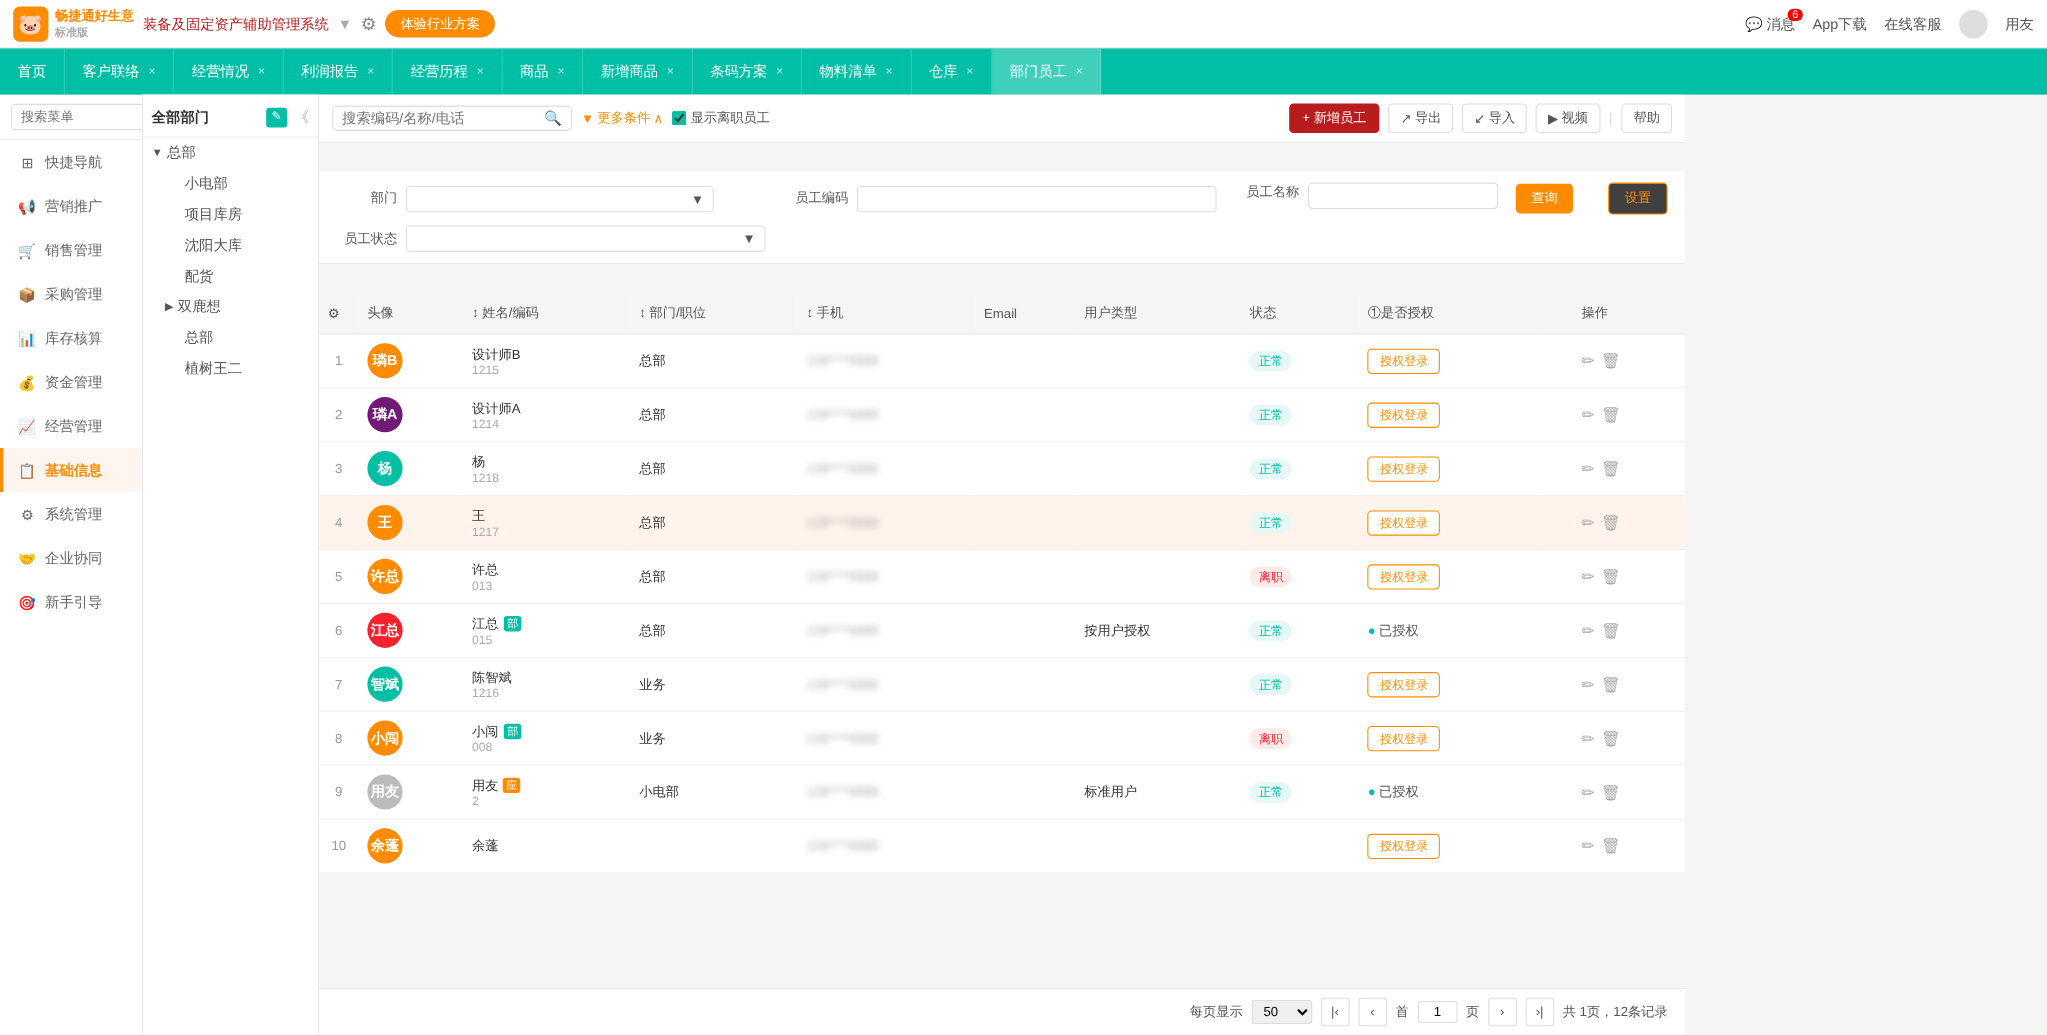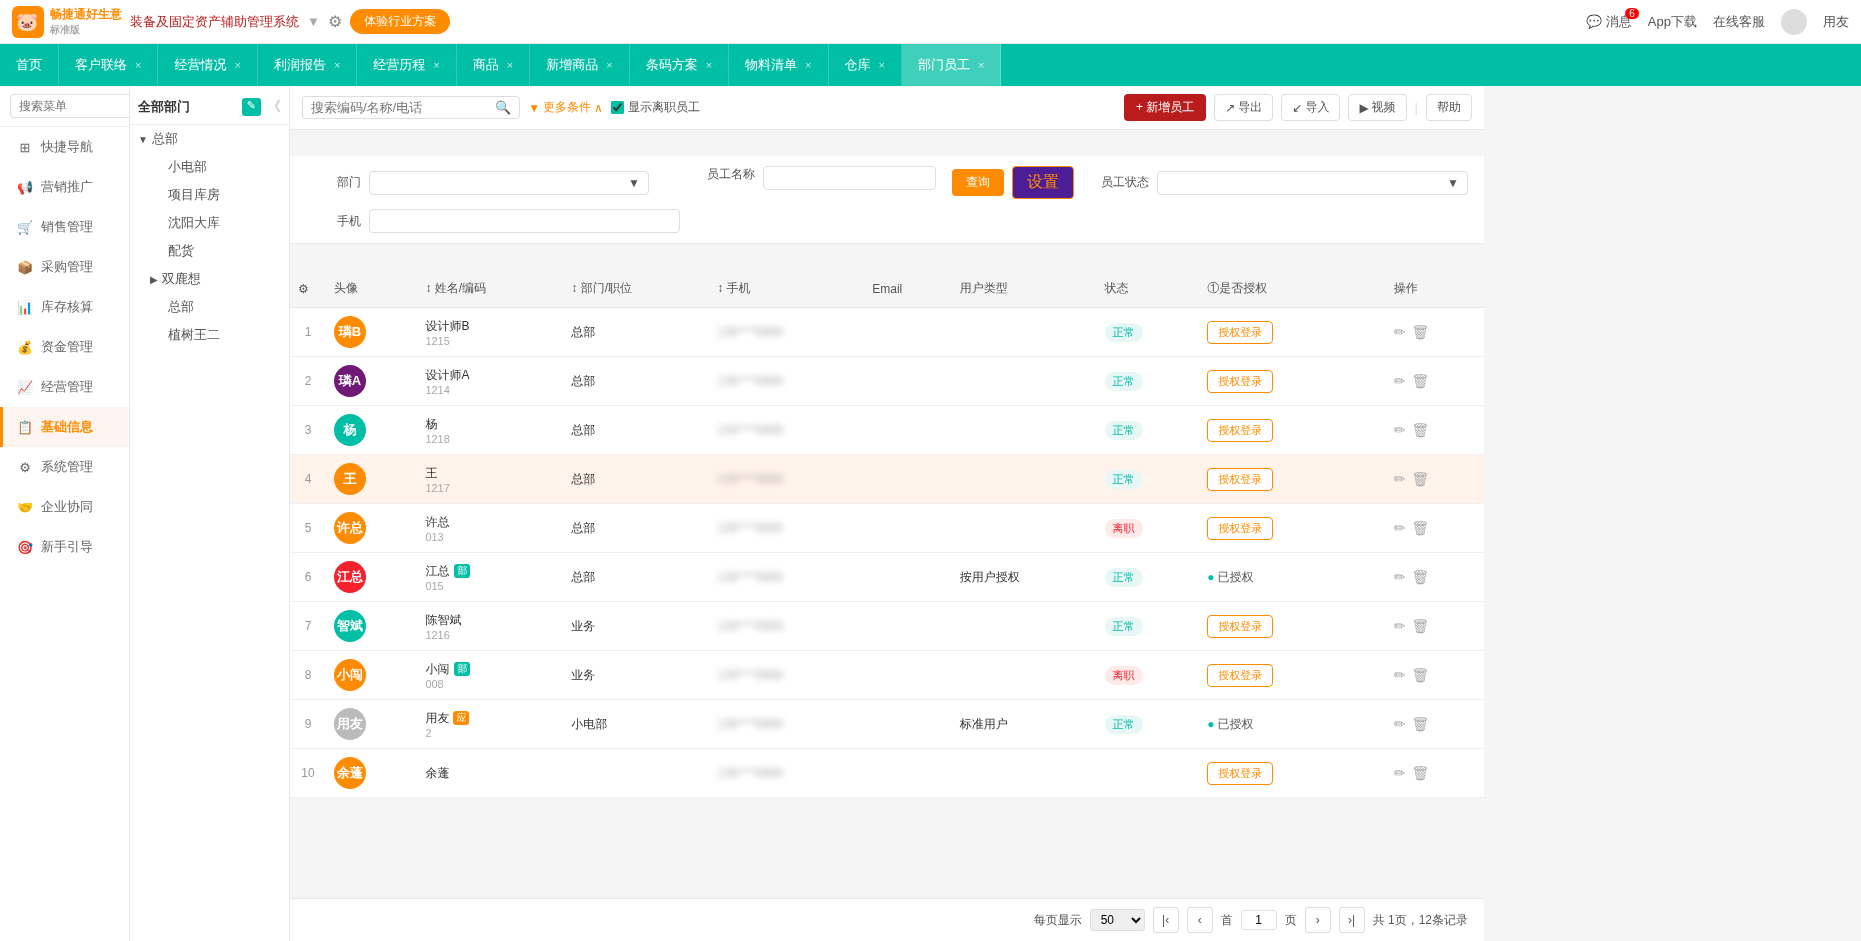--- a/index.html
+++ b/index.html
@@ -52,21 +52,21 @@
     .toolbar-btn { color: #555; border: 1px solid #ddd; border-radius: 4px; padding: 4px 10px; font-size: 12px; cursor: pointer; background: #fff; display: flex; align-items: center; gap: 3px; }
 
     
     .filter-form { background: #fff; padding: 10px 16px; border-bottom: 1px solid #e8e8e8; display: grid; grid-template-columns: 1fr 1fr 1fr; gap: 10px 20px; }
     .filter-row { display: flex; align-items: center; gap: 8px; }
     .filter-label { color: #555; font-size: 12px; white-space: nowrap; min-width: 55px; text-align: right; }
     .filter-select { flex: 1; border: 1px solid #ddd; border-radius: 4px; padding: 4px 8px; font-size: 12px; background: #fff; color: #555; display: flex; align-items: center; justify-content: space-between; cursor: pointer; }
     .filter-input { flex: 1; border: 1px solid #ddd; border-radius: 4px; padding: 4px 8px; font-size: 12px; outline: none; }
     .filter-actions { display: flex; gap: 8px; align-items: center; }
     .query-btn { background: #ff8c00; color: #fff; border: none; border-radius: 4px; padding: 5px 14px; font-size: 12px; cursor: pointer; }
-    .set-btn { background: #4c1d95; color: #ff8c00; border: 1px solid #ff8c00; border-radius: 4px; padding: 5px 14px; font-size: 16px; cursor: pointer; }
+    .set-btn { background: #404040; color: #ff8c00; border: 1px solid #ff8c00; border-radius: 4px; padding: 5px 14px; font-size: 12px; cursor: pointer; margin-left: 24px; }
 
     
     .emp-table-wrap { flex: 1; overflow-y: auto; }
     table { width: 100%; border-collapse: collapse; background: #fff; }
     thead tr { background: #f5f5f5; }
     th { padding: 10px 8px; font-size: 12px; color: #555; font-weight: normal; border-bottom: 1px solid #e8e8e8; text-align: left; white-space: nowrap; }
     td { padding: 8px 8px; font-size: 12px; color: #333; border-bottom: 1px solid #f0f0f0; vertical-align: middle; }
     tr.highlighted { background: #fff3eb; }
     .avatar-circle { width: 32px; height: 32px; border-radius: 50%; display: flex; align-items: center; justify-content: center; color: #fff; font-size: 13px; font-weight: bold; flex-shrink: 0; }
     .status-badge { display: inline-block; padding: 2px 8px; border-radius: 10px; font-size: 11px; }
@@ -274,38 +274,38 @@
       </div>
 
       <div class="filter-form">
         <div class="filter-row">
           <span class="filter-label">部门</span>
           <div class="filter-select" style="min-width:180px;max-width:280px;">
             <span></span>
             <span>▼</span>
           </div>
         </div>
+        <div class="filter-row">
+          <span class="filter-label">员工编码</span>
+          <input class="filter-input" style="min-width: 200px;">
+        </div>
         <div class="filter-row" style="align-items:flex-start;">
           <span class="filter-label">员工名称</span>
           <input class="filter-input" style="flex: 1 1 0%;">
           <div class="filter-actions" style="margin-left:8px;">
             <button class="query-btn">查询</button>
             <button class="set-btn">设置</button>
           </div>
         </div>
         <div class="filter-row">
           <span class="filter-label">员工状态</span>
           <div class="filter-select" style="min-width:180px;">
             <span></span>
             <span>▼</span>
           </div>
-        </div>
-        <div class="filter-row">
-          <span class="filter-label">手机</span>
-          <input class="filter-input" style="min-width: 200px;">
         </div>
       </div>
 
       <div class="emp-table-wrap">
         <table>
           <thead>
             <tr>
               <th style="width:36px;">⚙</th>
               <th>头像</th>
               <th>↕ 姓名/编码</th>

